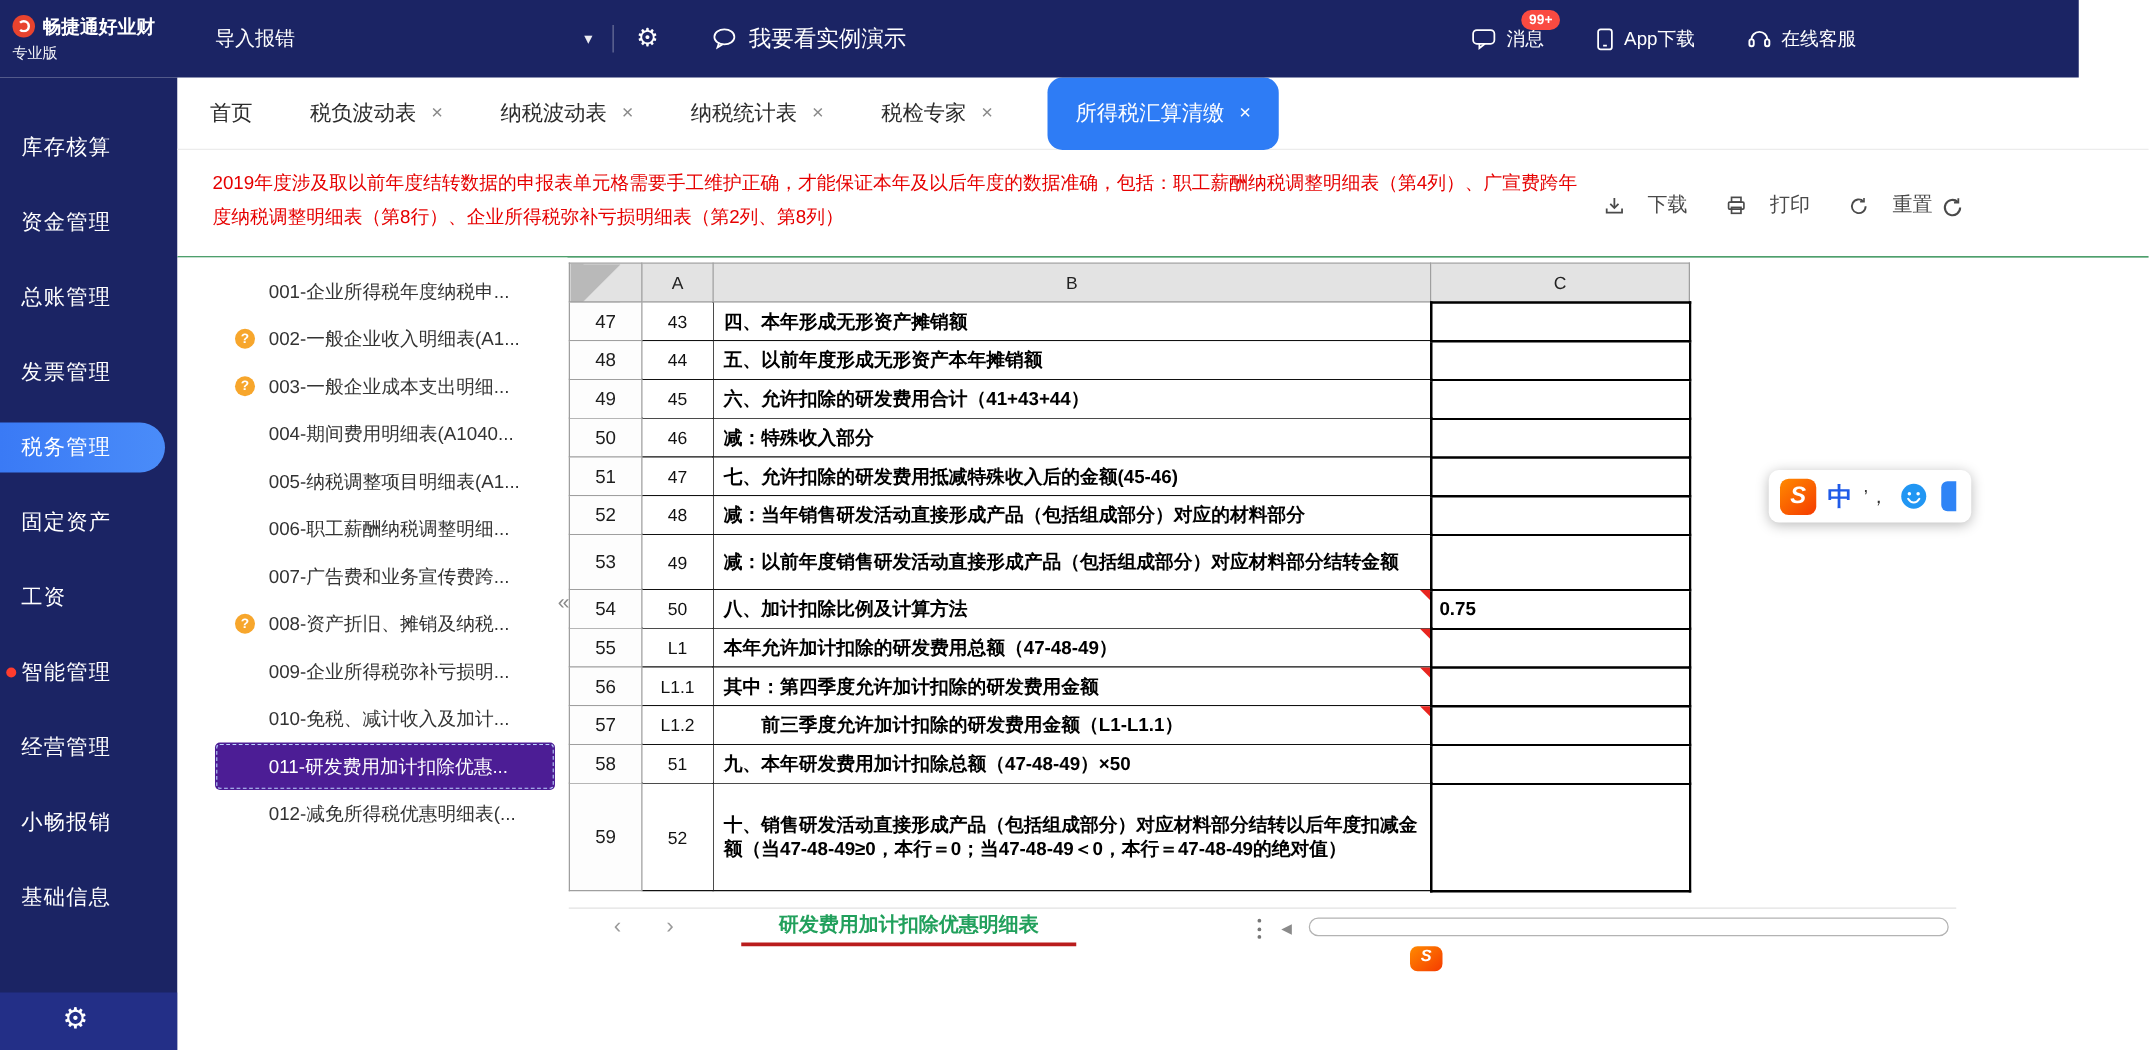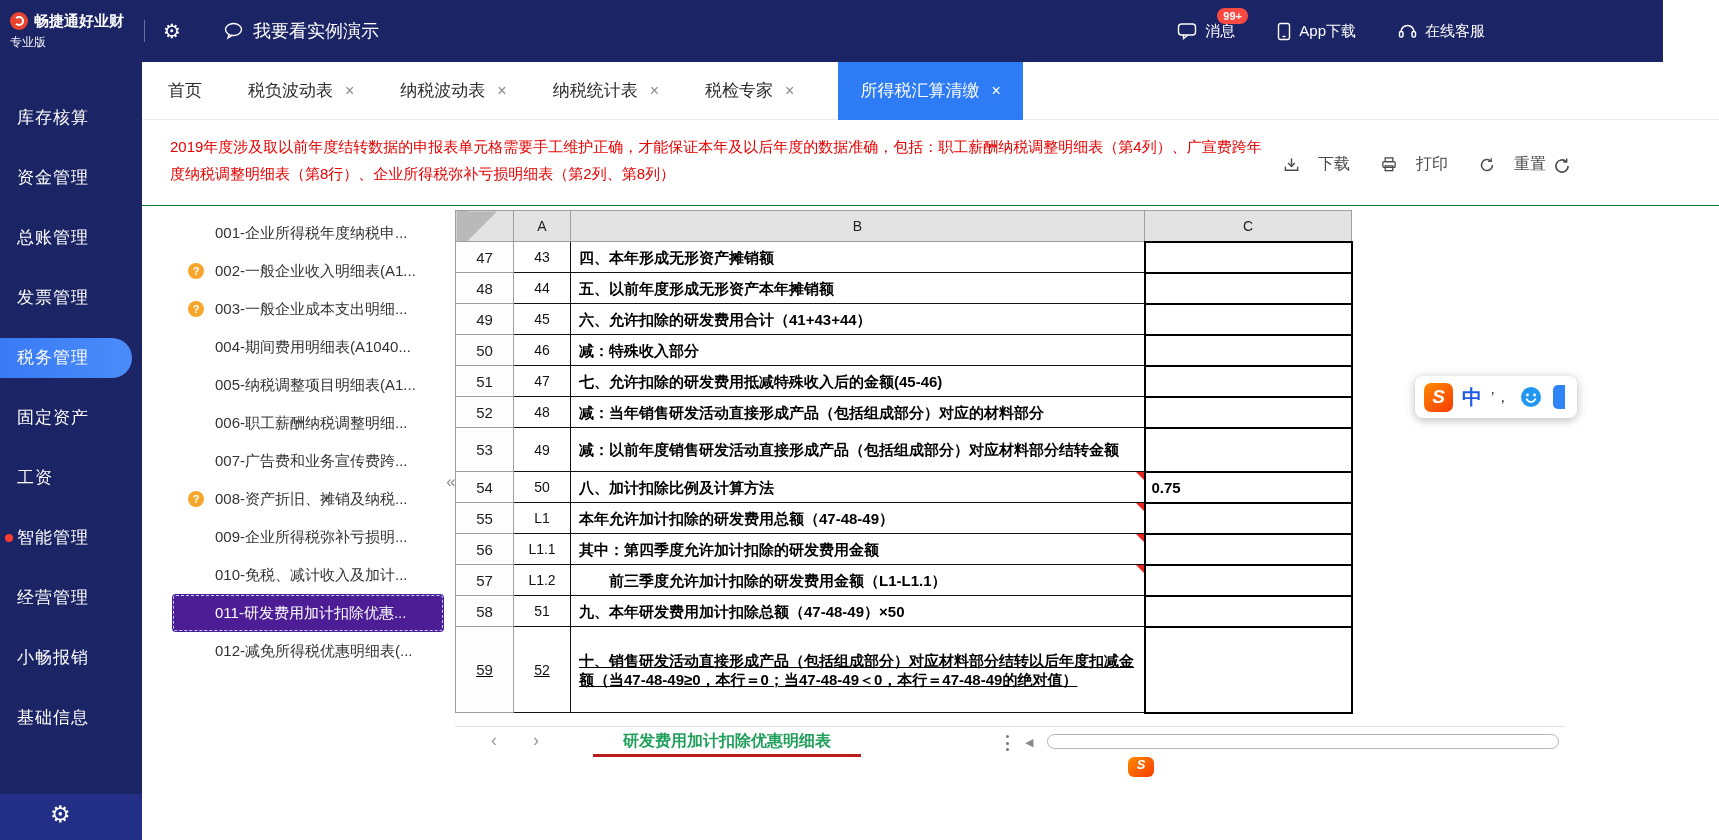--- a/index.html
+++ b/index.html
@@ -34,21 +34,21 @@
   .sdot{position:absolute;left:5px;top:16px;width:8px;height:8px;border-radius:50%;background:#ff3c2e;}
   .sfoot{position:absolute;bottom:0;left:0;width:142px;height:46px;background:#232f87;}
   .sfoot .g{position:absolute;left:50px;top:9px;font-size:23px;color:#fff;cursor:pointer;line-height:1;}
 
   
   .tabbar{position:absolute;top:62px;left:142px;width:1577px;height:58px;background:#fff;
     border-bottom:1px solid #ececec;display:flex;align-items:center;padding-left:24px;}
   .tab{display:flex;align-items:center;gap:12px;height:58px;padding:0 2px;margin-right:42px;
     font-size:17px;color:#2b2b2b;cursor:pointer;white-space:nowrap;}
   .tab .x{color:#8a8a8a;font-size:16px;line-height:1;}
-  .tab.act{background:#2e7cf5;color:#fff;padding:0 22px;margin-right:0;}
+  .tab.act{background:#2e7cf5;color:#fff;padding:0 22px;margin-right:0;border-radius:12px;}
   .tab.act .x{color:#fff;}
 
   
   .notice{position:absolute;top:120px;left:142px;width:1577px;height:86px;background:#fff;
     border-bottom:1px solid #15803d;}
   .ntext{position:absolute;left:28px;top:13px;width:1105px;font-size:15px;line-height:27px;color:#e60000;}
   .nacts{position:absolute;left:1141px;top:34px;display:flex;align-items:center;gap:30px;}
   .nact{display:flex;align-items:center;gap:18px;font-size:16px;color:#4a4a4a;cursor:pointer;white-space:nowrap;}
   .nref{position:absolute;left:1410px;top:36px;cursor:pointer;}
 
@@ -68,21 +68,21 @@
   .grid{border-collapse:collapse;table-layout:fixed;width:896px;}
   .grid th{height:26px;background:#e3e3e3;border:1px solid #9f9f9f;font-size:14px;font-weight:400;color:#222;}
   .grid th.corner{background:linear-gradient(135deg,#b9b9b9 0 46%,#e3e3e3 46%);}
   .grid td{background:#fff;vertical-align:middle;padding:2px 6px;position:relative;}
   .grid td.rn{border:1px solid #9f9f9f;text-align:center;font-size:15px;color:#1d1d1d;background:#fdfdfd;}
   .grid td.ca{border:1px solid #111;text-align:center;font-size:14px;color:#111;margin-top:40px;}
   .grid td.cb{border:1px solid #111;font-size:15px;font-weight:700;color:#000;line-height:19px;padding:3px 8px;}
   .grid td.cc{border:2px solid #000;font-size:15px;font-weight:700;color:#000;padding-right:0;}
   .grid tr{height:31px;}
   .grid tr.r2{height:44px;}
-  .grid tr.r3{height:86px;text-decoration:underline;}
+  .grid tr.r3{height:86px;}
   td.mk::after{content:"";position:absolute;top:0;right:0;border-left:8px solid transparent;
     border-top:8px solid #e8251f;}
 
   
   .sbar{position:absolute;top:726px;left:455px;width:1110px;height:32px;background:#fff;
     border-top:1px solid #e2e2e2;}
   .sbar .nv1{position:absolute;left:36px;top:3px;font-size:18px;color:#9a9a9a;cursor:pointer;}
   .sbar .nv2{position:absolute;left:78px;top:3px;font-size:18px;color:#9a9a9a;cursor:pointer;}
   .stab{position:absolute;left:138px;top:0;height:30px;line-height:28px;padding:0 30px;font-size:16px;
     font-weight:bold;color:#21a05c;border-bottom:3px solid #b91c1c;cursor:pointer;white-space:nowrap;}
@@ -110,20 +110,24 @@
 <body>
 
 <div class="topbar">
   <div class="logo">
     <div class="logo-r1">
       <span class="logo-ico"></span>
       <span>畅捷通好业财</span>
     </div>
     <div class="logo-r2">专业版</div>
   </div>
+  <div class="impdd">
+    <span>导入报错</span>
+    <span class="chev">▾</span>
+  </div>
   <span class="tdiv"></span>
   <span class="tb-gear">⚙</span>
   <div class="demo">
     <svg width="21" height="20" viewBox="0 0 21 20" fill="none" stroke="#fff" stroke-width="1.4">
         <ellipse cx="10.5" cy="8.5" rx="8" ry="6"></ellipse>
         <path d="M6.2 13.2L5 17l4.2-2.6"></path>
       </svg>
     <span>我要看实例演示</span>
   </div>
   <div class="tbright">

